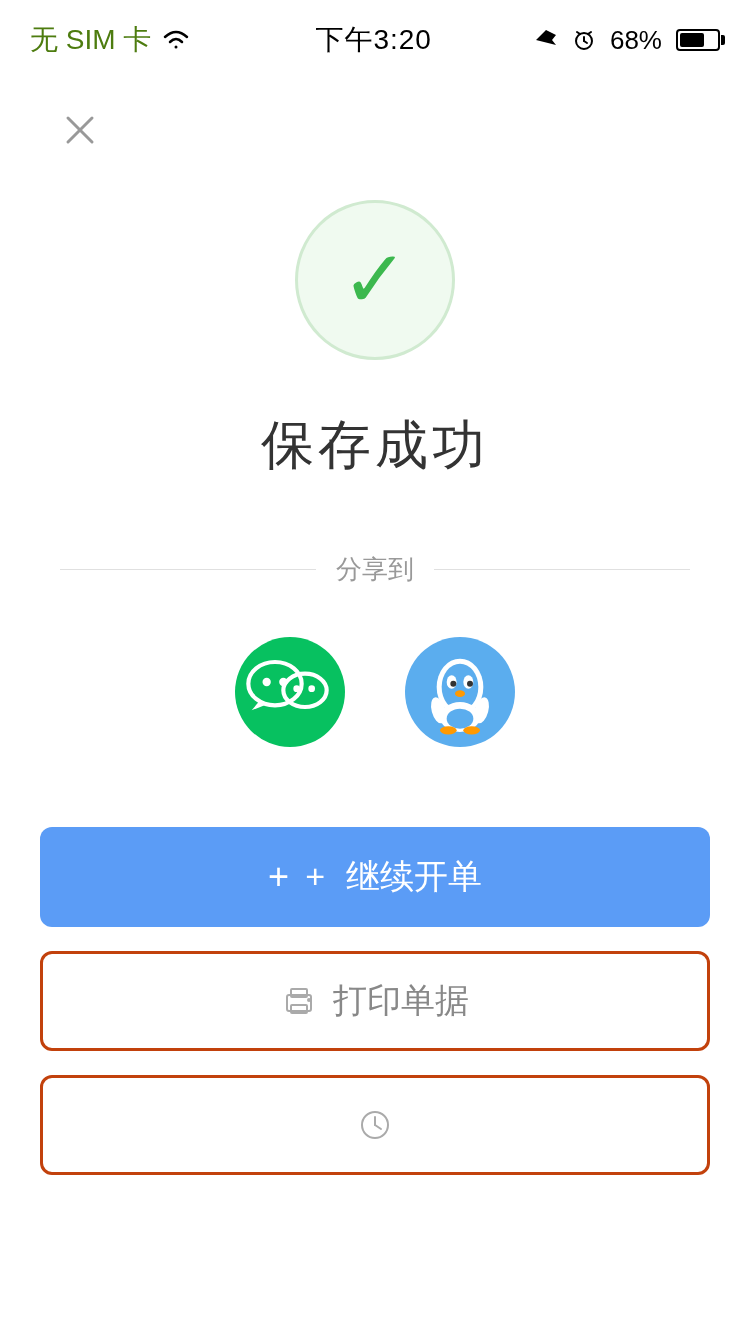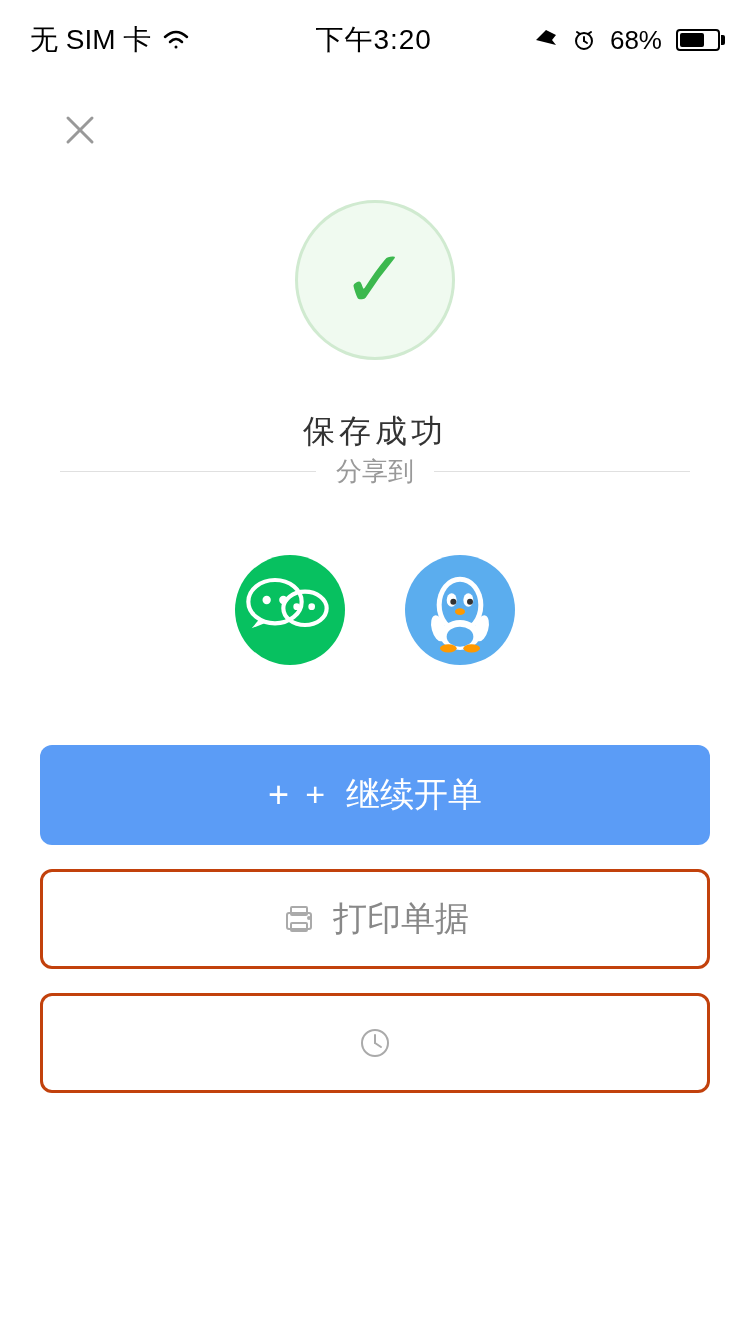--- a/index.html
+++ b/index.html
@@ -26,21 +26,21 @@
       justify-content: space-between;
       padding: 0 30px;
       background: #ffffff;
     }
 
     .status-left {
       display: flex;
       align-items: center;
       gap: 8px;
       font-size: 28px;
-      color: #000000;
+      color: #4d7c0f;
     }
 
     .status-center {
       font-size: 28px;
       font-weight: 400;
       color: #000;
       letter-spacing: 1px;
       margin-left: 20px;
     }
 
@@ -122,33 +122,34 @@
     }
 
     .checkmark {
       color: #3cb84e;
       font-size: 80px;
       line-height: 1;
     }
 
     
     .success-title {
-      font-size: 32px;
+      font-size: 53px;
       font-weight: 400;
       color: #333333;
+      margin-bottom: 70px;
       letter-spacing: 4px;
     }
 
     
     .share-divider {
       width: 100%;
       display: flex;
       align-items: center;
       padding: 0 60px;
-      margin-bottom: 66px;
+      margin-bottom: 50px;
     }
 
     .divider-line {
       flex: 1;
       height: 1px;
       background: #e0e0e0;
     }
 
     .divider-text {
       padding: 0 20px;

